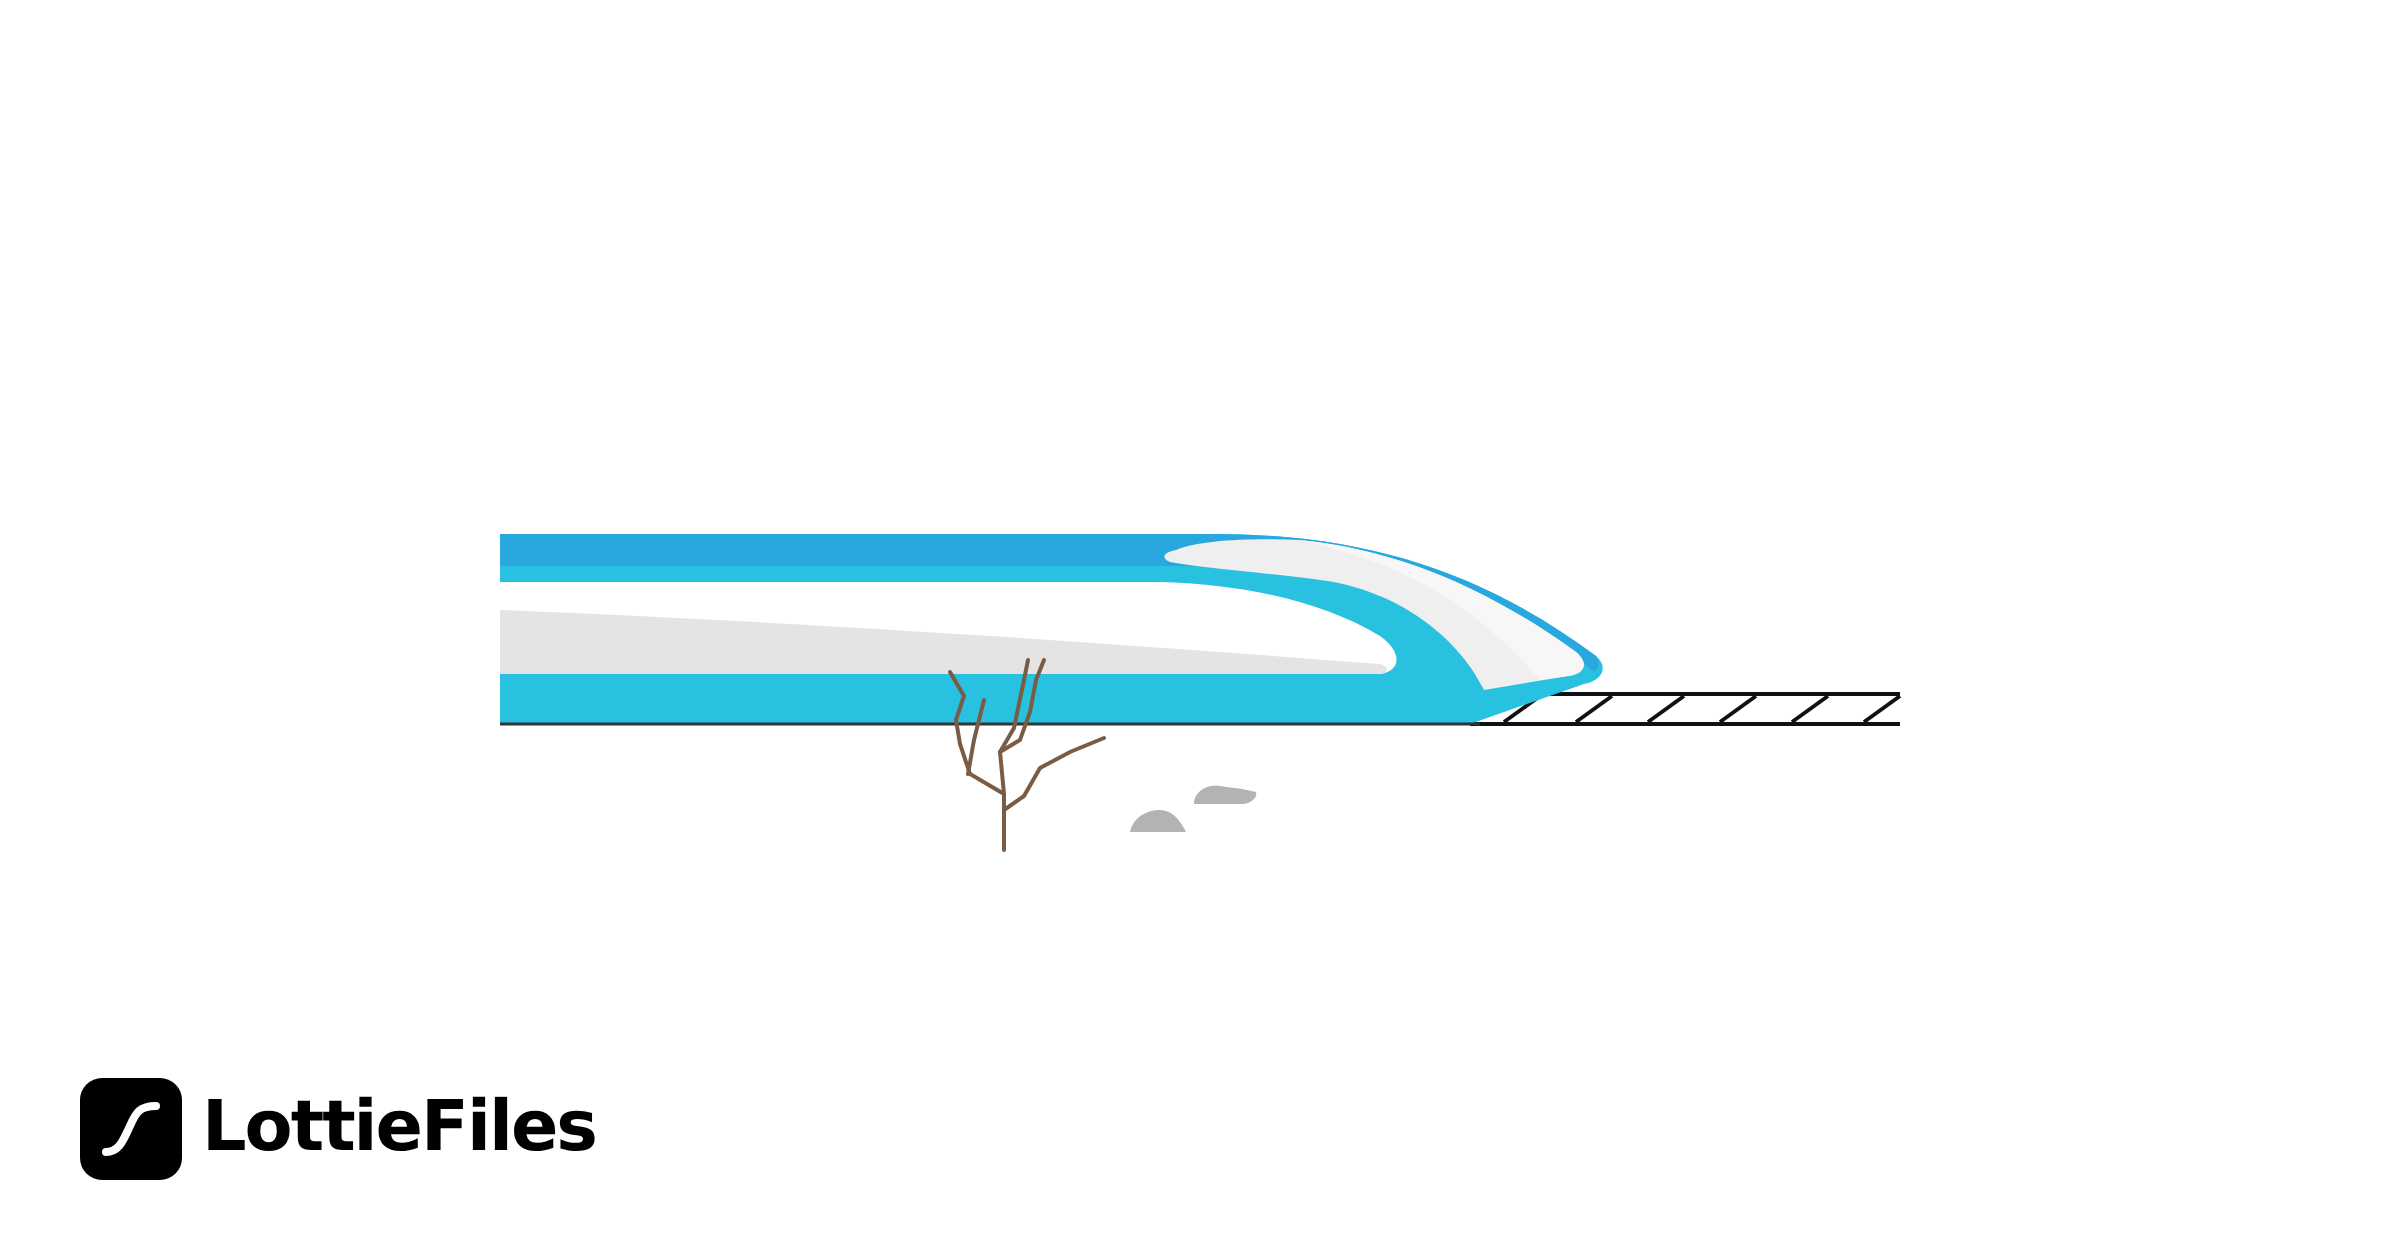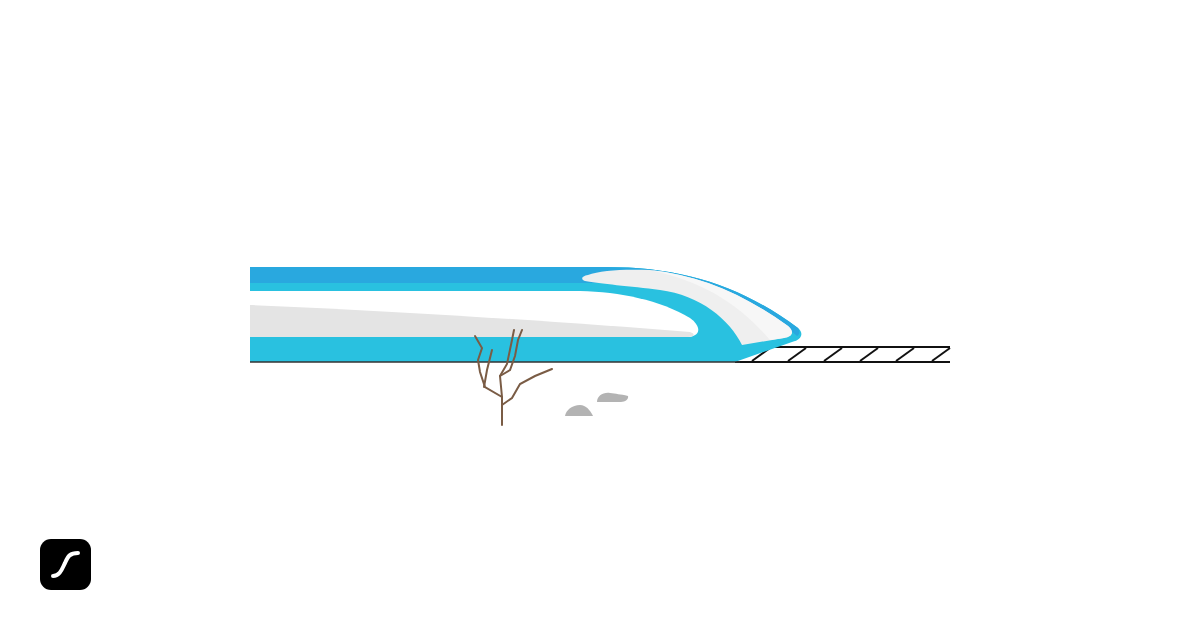--- a/index.html
+++ b/index.html
@@ -69,13 +69,14 @@
     <path d="M597 402 C597 396 603 392 610 393 C616 394 620 394 628 396 C629 399 625 402 621 402 Z"></path>
   </g>
 </svg>
 
 <div class="brand">
   <div class="brand-logo">
     <svg width="51" height="51" viewBox="0 0 51 51">
       <path d="M13 37 C20 37 22 30 25 24 C28 17 30 14 38 14" stroke="#fff" stroke-width="4" fill="none" stroke-linecap="round"></path>
     </svg>
   </div>
+  <span class="brand-name">LottieFiles</span>
 </div>
 
 </body></html>

